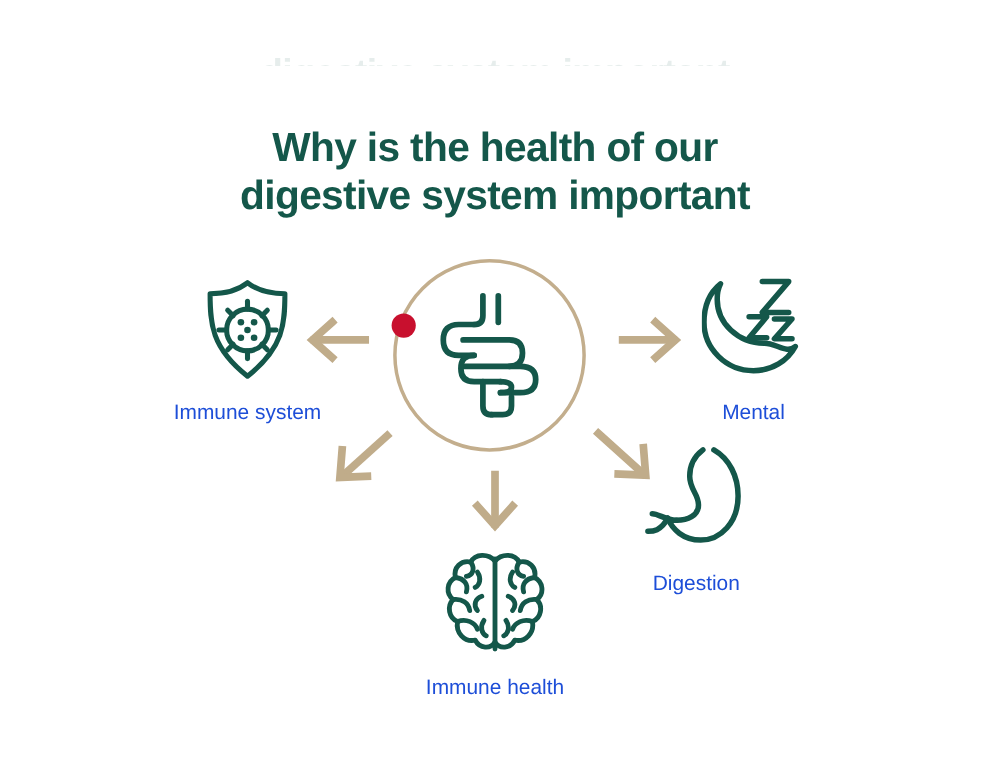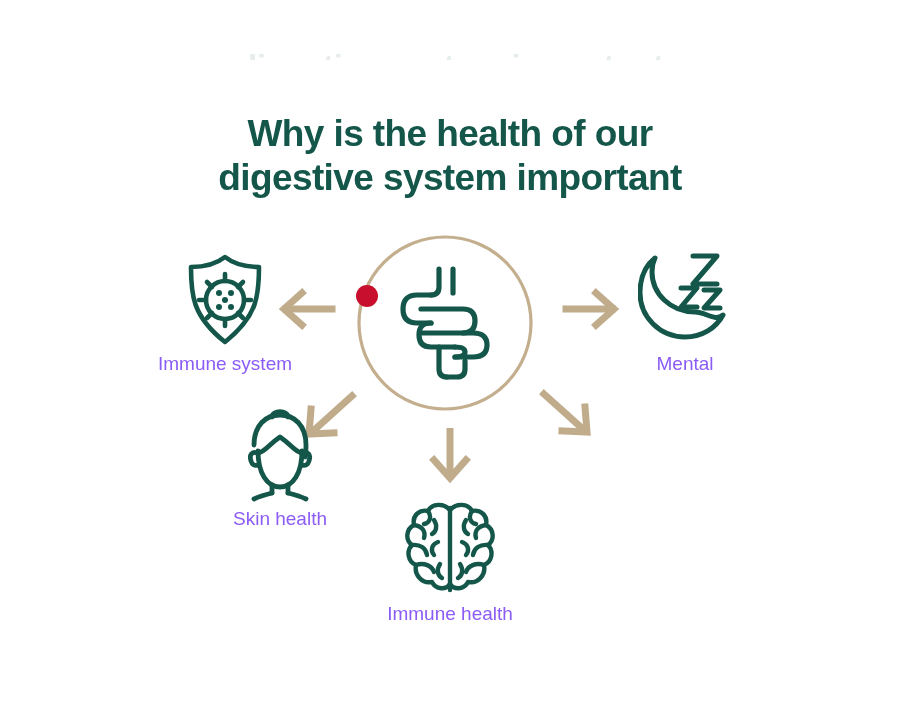--- a/index.html
+++ b/index.html
@@ -55,22 +55,22 @@
   .node {
     position: absolute;
     text-align: center;
   }
   .node .icon-box {
     display: block;
     margin: 0 auto;
   }
   .node .node-label {
     display: block;
-    margin-top: 4px;
-    color: #8b5cf6;
+    margin-top: 16px;
+    color: #1d4ed8;
     font-size: 19px;
     line-height: 24px;
     white-space: nowrap;
   }
 
   
   #center-node {
     position: absolute;
     left: 355px;
     top: 233px;
@@ -212,20 +212,31 @@
       <g fill="none" stroke="#14574a" stroke-width="5" stroke-linecap="round" stroke-linejoin="round">
         <path d="M57 62 C33 62 14 44 14 22 C14 17 15 12 17 8 C7 16 2 29 2 43 C2 67 22 87 47 87 C64 87 78 78 85 65 C77 72 68 62 57 62 Z"></path>
         <path d="M55 6 L79 6 L55 34 L79 34"></path>
         <path d="M43 38 L59 38 L43 57 L59 57"></path>
         <path d="M66 40 L82 40 L66 58 L82 58"></path>
       </g>
     </svg>
     <span class="node-label">Mental</span>
   </div>
 
+  <div class="node" style="left:548px; top:403px; width:170px;">
+    <svg class="icon-box" width="100" height="100" viewBox="0 0 100 100">
+      <g fill="none" stroke="#14574a" stroke-width="5" stroke-linecap="round" stroke-linejoin="round">
+        <path d="M56 6 C48 12 44 20 44 30 C44 42 52 46 52 56 C52 66 42 70 32 70"></path>
+        <path d="M66 6 C80 14 88 30 88 48 C88 72 72 88 54 88 C38 88 28 78 24 68"></path>
+        <path d="M32 70 C22 70 16 64 10 64"></path>
+        <path d="M24 68 C18 80 10 80 6 80"></path>
+      </g>
+    </svg>
+    <span class="node-label">Digestion</span>
+  </div>
 
   <div class="node" style="left:365px; top:498px; width:170px;">
     <svg class="icon-box" width="96" height="100" viewBox="0 0 96 100">
       <g fill="none" stroke="#14574a" stroke-width="4.4" stroke-linecap="round" stroke-linejoin="round">
 
         <path d="M48 10 L48 92"></path>
 
         <path d="M48 12 C42 5 30 5 26 13 C17 11 10 18 12 27 C4 31 3 42 10 47 C4 53 6 64 14 67 C12 77 20 86 30 84 C34 92 44 92 48 86"></path>
 
         <path d="M48 12 C54 5 66 5 70 13 C79 11 86 18 84 27 C92 31 93 42 86 47 C92 53 90 64 82 67 C84 77 76 86 66 84 C62 92 52 92 48 86"></path>
@@ -243,38 +254,14 @@
         <path d="M64 22 C60 28 62 34 66 36"></path>
         <path d="M86 47 C78 46 72 50 71 57"></path>
         <path d="M60 44 C66 46 68 52 64 57"></path>
         <path d="M82 67 C74 64 66 68 64 74"></path>
         <path d="M58 66 C62 72 60 78 56 80"></path>
       </g>
     </svg>
     <span class="node-label">Immune health</span>
   </div>
 
-  <div class="node" style="left:195px; top:403px; width:170px;">
-    <svg class="icon-box" width="92" height="100" viewBox="0 0 92 100">
-      <g fill="none" stroke="#14574a" stroke-width="4.8" stroke-linecap="round" stroke-linejoin="round">
-
-        <path d="M38 14 C38 7 54 7 54 14"></path>
-
-        <path d="M20 42 C20 22 32 12 46 12 C60 12 72 22 72 42 C72 46 72 50 71 54"></path>
-
-        <path d="M23 50 C30 50 34 42 46 34 C58 42 62 50 69 50"></path>
-
-        <path d="M24 48 C24 70 33 84 46 84 C59 84 68 70 68 48"></path>
-
-        <path d="M23 50 C18 48 15 52 17 58 C18 62 21 63 24 62"></path>
-        <path d="M69 50 C74 48 77 52 75 58 C74 62 71 63 68 62"></path>
-
-        <path d="M38 82 L38 90"></path>
-        <path d="M54 82 L54 90"></path>
-
-        <path d="M38 90 C30 92 24 94 20 96"></path>
-        <path d="M54 90 C62 92 68 94 72 96"></path>
-      </g>
-    </svg>
-    <span class="node-label">Skin health</span>
-  </div>
 
 </div>
 
 </body></html>

